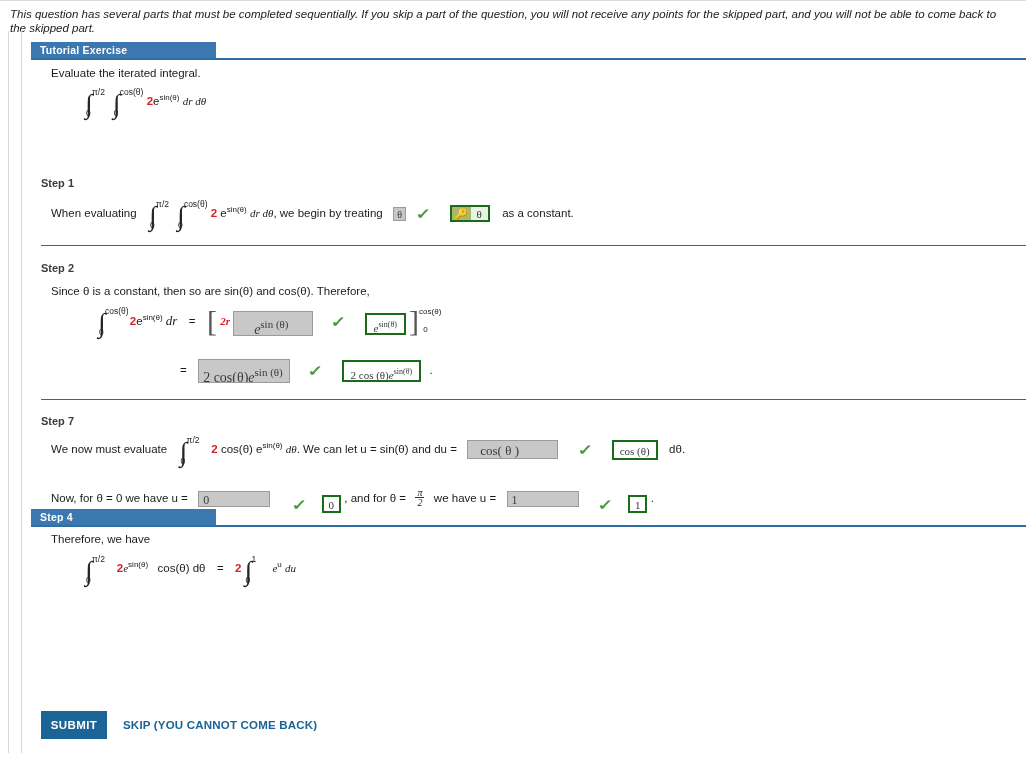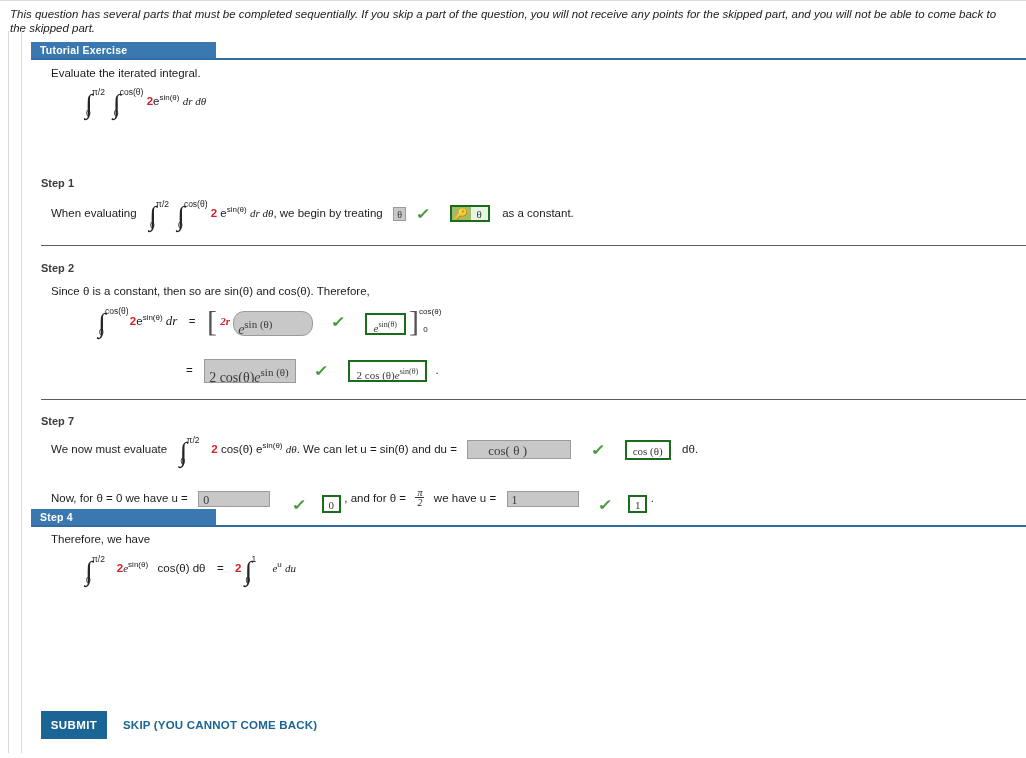--- a/index.html
+++ b/index.html
@@ -291,29 +291,29 @@
           <span class="intg">∫<span class="lim-up">cos(θ)</span><span class="lim-dn">0</span></span>
         </span>
         <span style="display:inline-block;width:18px"></span>
         <span class="red" style="font-weight:bold">2</span><span>e</span><sup class="sm">sin(θ)</sup>
         <span class="it" style="font-size:13px">dr</span>
         <span style="display:inline-block;width:5px"></span>
         <span>=</span>
         <span style="display:inline-block;width:5px"></span>
         <span class="bracket" style="font-size:30px;line-height:8px;position:relative;top:-1px;">[</span>
         <span class="red it" style="font-size:11px;font-weight:bold;">2r</span>
-        <span class="ansbox" style="width:80px;height:25px;line-height:25px;padding-left:4px;font-size:14px;position:relative;top:2px;border-radius:11px;"><span class="it" style="font-style:italic">e</span><sup style="font-size:11px;font-style:normal;">sin (θ)</sup></span>
+        <span class="ansbox" style="width:80px;height:25px;line-height:25px;padding-left:20px;font-size:14px;position:relative;top:2px;"><span class="it" style="font-style:italic">e</span><sup style="font-size:11px;font-style:normal;">sin (θ)</sup></span>
         <span style="display:inline-block;width:12px"></span>
         <span class="tick">✓</span>
         <span style="display:inline-block;width:14px"></span>
         <span class="keybox" style="background:#ffffff;height:22px;line-height:20px;padding:0 7px;font-size:11px;position:relative;top:2px;"><span class="it">e</span><sup style="font-size:8px;font-style:normal">sin(θ)</sup></span>
         <span class="bracket" style="font-size:30px;line-height:8px;position:relative;top:-1px;">]</span><sup class="sm" style="position:relative;top:-6px;">cos(θ)</sup><sub class="sm" style="margin-left:-18px;position:relative;top:4px;">0</sub>
       </div>
 
-      <div class="txt" style="left:158px; top:328px;margin-left:6px;">
+      <div class="txt" style="left:158px; top:328px;">
         <span>=</span>
         <span style="display:inline-block;width:5px"></span>
         <span class="ansbox" style="width:92px;height:24px;line-height:24px;padding-left:4px;font-size:14px;"><span>2 cos(θ)</span><span class="it">e</span><sup style="font-size:11px;font-style:normal;">sin (θ)</sup></span>
         <span style="display:inline-block;width:12px"></span>
         <span class="tick">✓</span>
         <span style="display:inline-block;width:14px"></span>
         <span class="keybox" style="background:#ffffff;height:22px;line-height:20px;padding:0 7px;font-size:11px;"><span>2 cos (θ)</span><span class="it">e</span><sup style="font-size:8px;font-style:normal">sin(θ)</sup></span>
         <span style="display:inline-block;width:2px"></span>
         <span>.</span>
       </div>
@@ -326,21 +326,21 @@
         <span>We now must evaluate</span>
         <span style="display:inline-block;width:6px"></span>
         <span class="intwrap">
           <span class="intg">∫<span class="lim-up">π/2</span><span class="lim-dn">0</span></span>
         </span>
         <span style="display:inline-block;width:18px"></span>
         <span class="red" style="font-weight:bold">2</span>
         <span>cos(θ) e</span><sup class="sm">sin(θ)</sup>
         <span class="it" style="font-size:11px">dθ</span><span>. We can let u = sin(θ) and du =</span>
         <span style="display:inline-block;width:4px"></span>
-        <span class="ansbox" style="width:104px;height:19px;line-height:19px;padding-left:20px;font-size:13px;">cos( θ )</span>
+        <span class="ansbox" style="width:91px;height:19px;line-height:19px;padding-left:12px;font-size:13px;">cos( θ )</span>
         <span style="display:inline-block;width:14px"></span>
         <span class="tick">✓</span>
         <span style="display:inline-block;width:14px"></span>
         <span class="keybox" style="background:#ffffff;height:20px;line-height:18px;padding:0 6px;font-size:11px;">cos (θ)</span>
         <span style="display:inline-block;width:5px"></span>
         <span>dθ.</span>
       </div>
 
       <div class="txt" style="left:29px; top:458px;">
         <span>Now, for θ = 0 we have u =</span>

